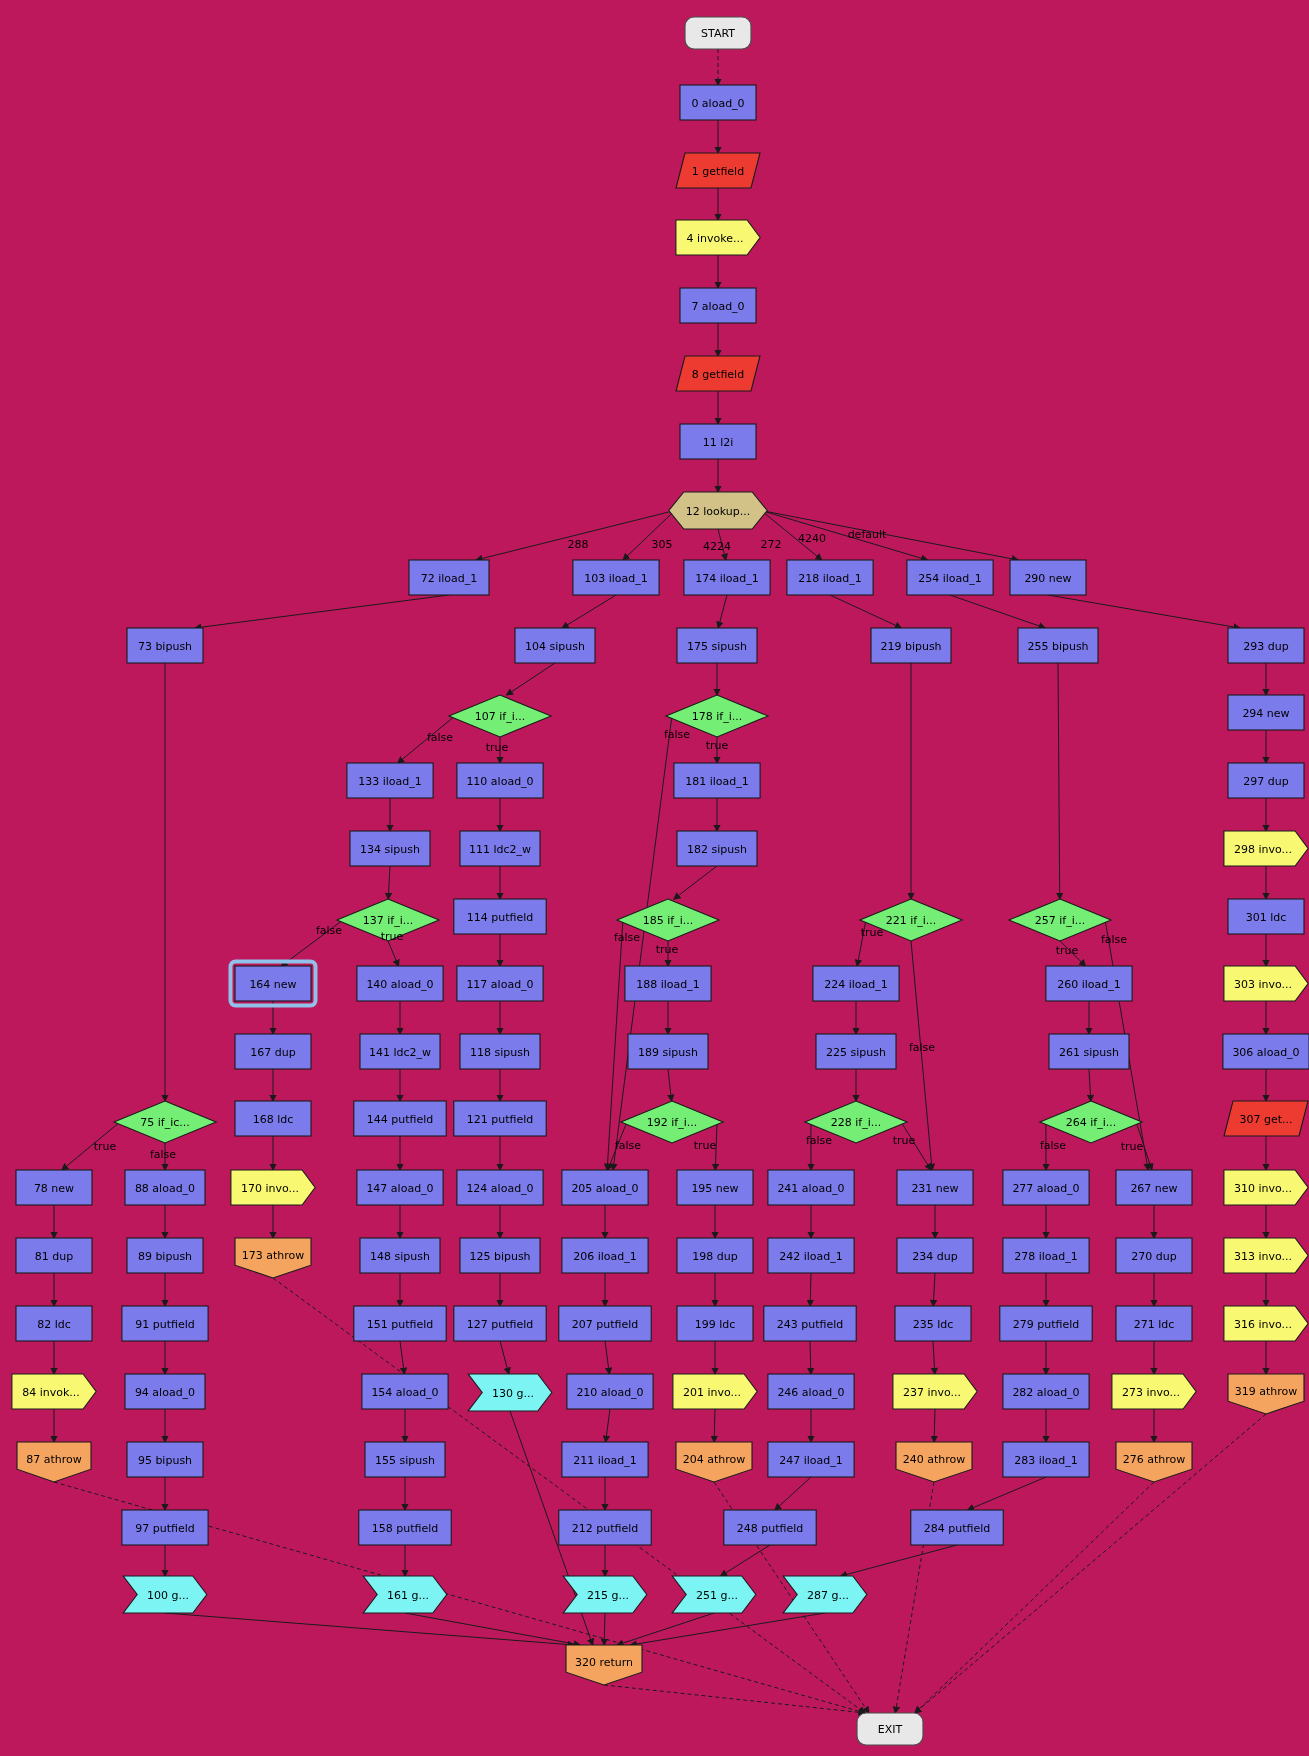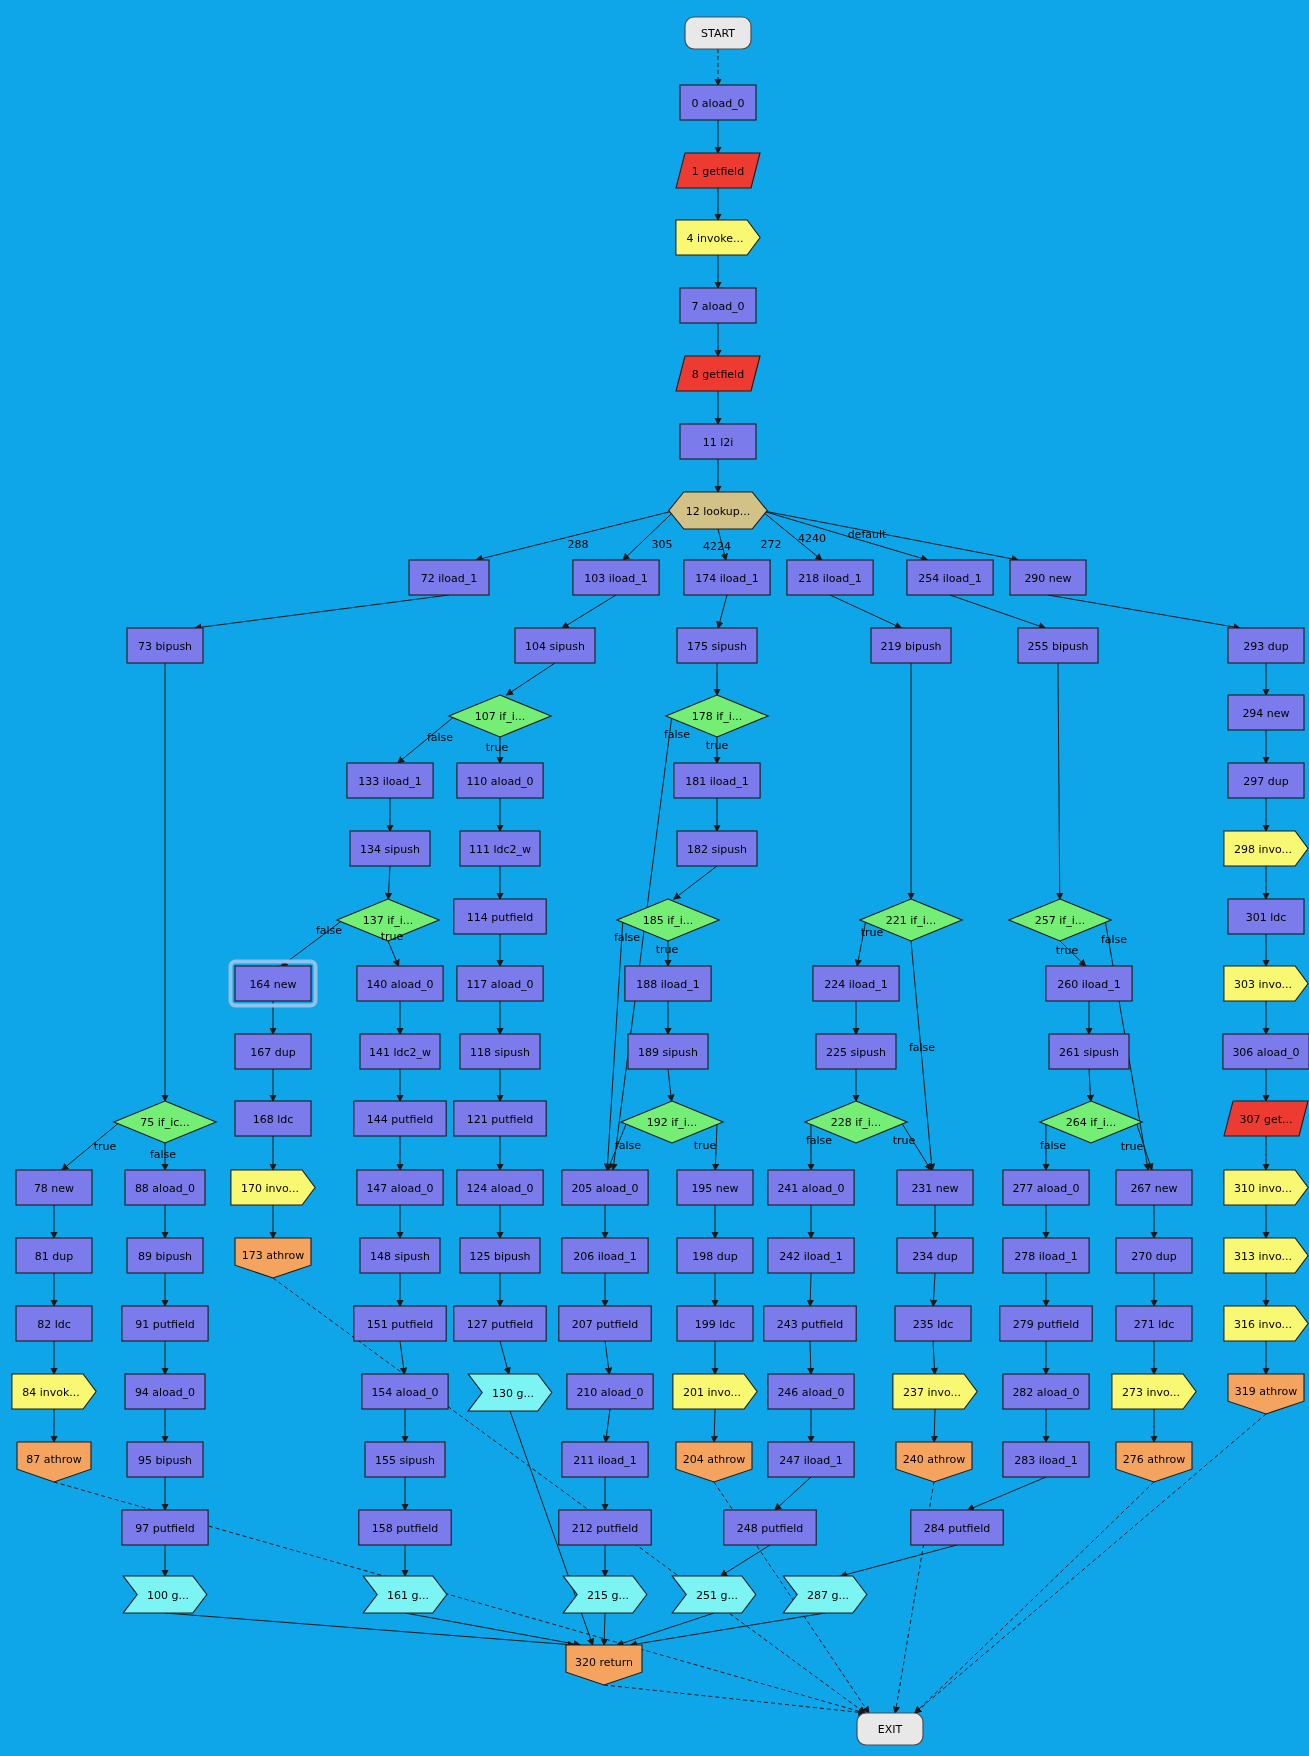--- a/index.html
+++ b/index.html
@@ -1,16 +1,16 @@
 <!DOCTYPE html>
 <html><head>
 <meta charset="utf-8">
 <style>
   html,body{margin:0;padding:0;background:#ffffff;}
-  .canvas{position:relative;width:1309px;height:1756px;background:#0ea5e9;overflow:hidden;
+  .canvas{position:relative;width:1309px;height:1756px;background:#be185d;overflow:hidden;
           font-family:"DejaVu Sans","Liberation Sans",sans-serif;}
   svg text{font-family:"DejaVu Sans","Liberation Sans",sans-serif;font-size:11px;fill:#000;}
   svg .edge-label{font-size:11px;fill:#000;}
   svg .node-shape{stroke:#1a1a1a;stroke-width:1.1;}
   svg .terminal-shape{stroke:#4d4d4d;stroke-width:1.2;}
   svg .edge{stroke:#1a1a1a;stroke-width:1;fill:none;}
   svg .edge.dashed{stroke-dasharray:4 3;}
 </style>
 </head>
 <body>

